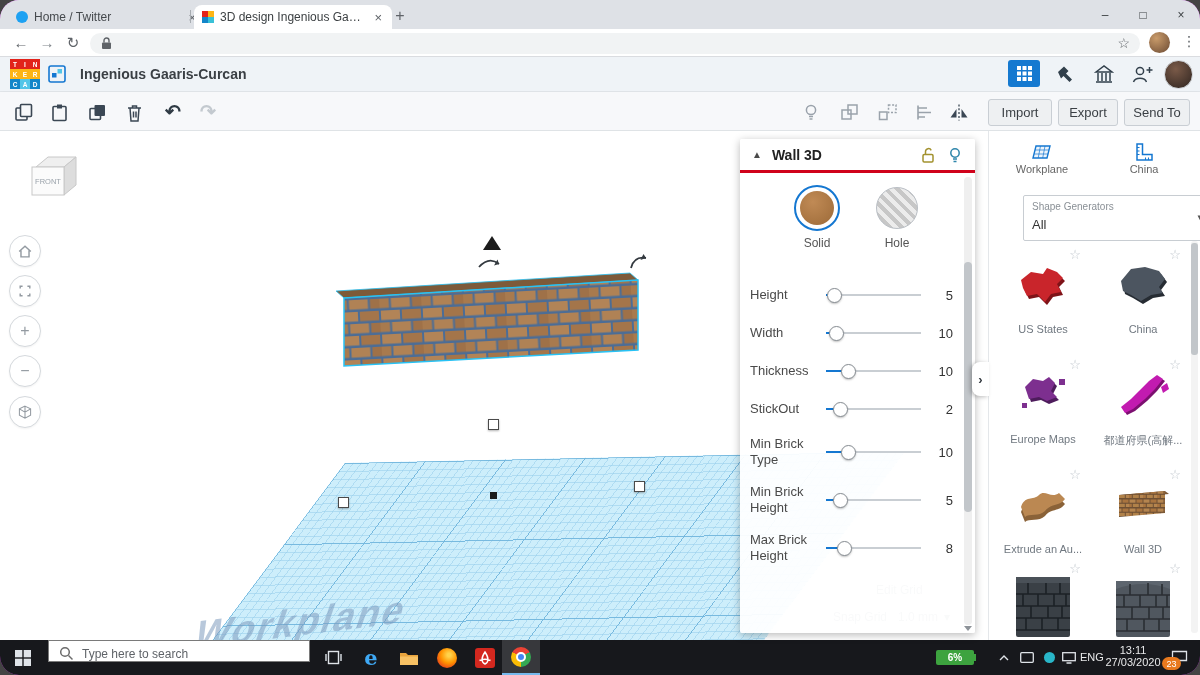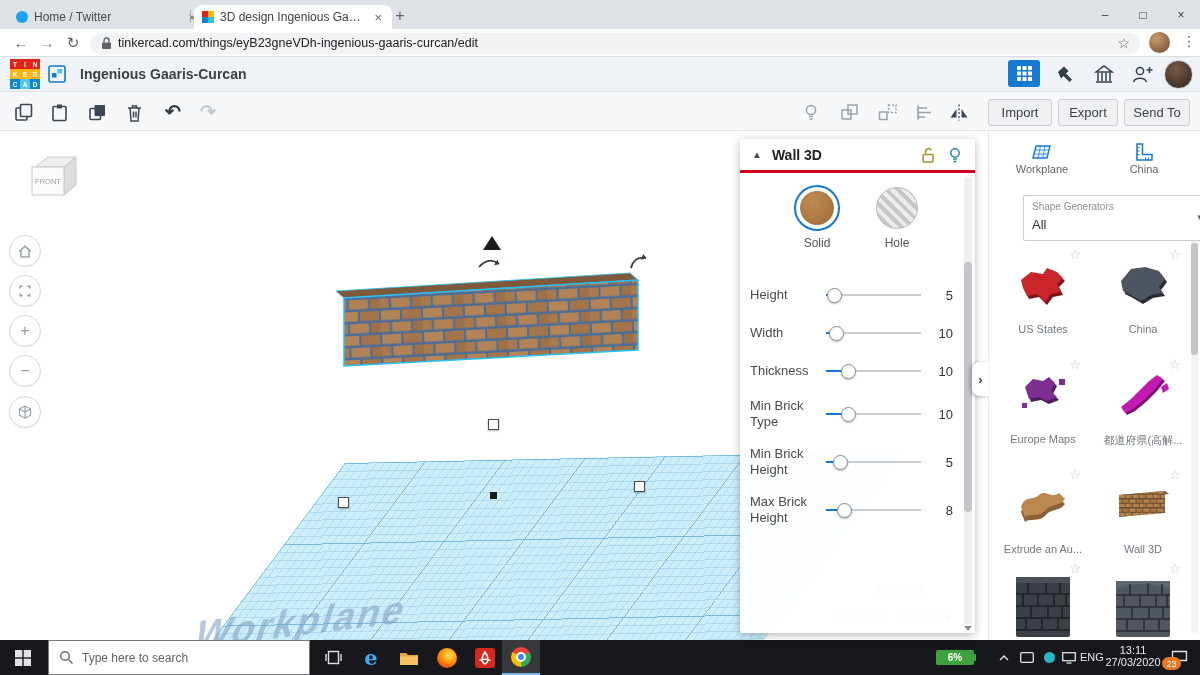--- a/index.html
+++ b/index.html
@@ -1,17 +1,17 @@
 <!DOCTYPE html>
 <html><head>
 <meta charset="utf-8">
 <style>
   html,body{margin:0;padding:0;background:#444;}
   #root{position:relative;width:1200px;height:675px;overflow:hidden;background:#d946ef;
-        font-family:"Liberation Sans",sans-serif;-webkit-font-smoothing:antialiased;}
+        font-family:"Liberation Sans",sans-serif;border-radius:19px;-webkit-font-smoothing:antialiased;}
   .abs{position:absolute;}
   .flex{display:flex;align-items:center;}
 
   
   .tabstrip{left:0;top:0;width:1200px;height:29px;background:#dee1e6;}
   .tab{top:5px;height:24px;display:flex;align-items:center;padding:0 8px;font-size:12px;color:#45494d;}
   .tab.active{background:#fff;border-radius:8px 8px 0 0;color:#3c4043;}
   .tab .close{margin-left:auto;color:#5f6368;font-size:13px;padding:0 2px;cursor:default;}
   .tab-title{white-space:nowrap;overflow:hidden;text-overflow:ellipsis;flex:1;margin:0 6px 0 6px;}
   .winbtn{width:38px;height:29px;display:flex;align-items:center;justify-content:center;color:#3c4043;font-size:12px;}
@@ -79,21 +79,21 @@
                 white-space:nowrap;overflow:hidden;text-overflow:ellipsis;}
   .sscroll{position:absolute;right:2px;top:110px;width:7px;height:392px;background:#f3f3f3;border-radius:3px;}
   .sthumb{position:absolute;left:0;top:2px;width:7px;height:112px;background:#c2c6ca;border-radius:3px;}
   .collapse-tab{left:972px;top:362px;width:17px;height:34px;background:#fff;border-radius:8px 0 0 8px;
       box-shadow:-2px 1px 4px rgba(0,0,0,.25);z-index:6;display:flex;align-items:center;justify-content:center;
       font-size:13px;font-weight:bold;color:#33393f;}
 
   
   .taskbar{left:0;top:640px;width:1200px;height:35px;background:#17181c;}
   .tb-ic{position:absolute;top:0;width:38px;height:35px;display:flex;align-items:center;justify-content:center;}
-  .search{position:absolute;left:48px;top:0;width:262px;height:35px;background:#fff;border:1px solid #7a7a7a;box-sizing:border-box;display:flex;align-items:center;}
+  .search{position:absolute;left:48px;top:0;width:262px;height:22px;background:#fff;border:1px solid #7a7a7a;box-sizing:border-box;display:flex;align-items:flex-end;}
   .search span{font-size:12px;color:#5f6368;margin-left:8px;}
   .traytext{color:#e8e9ea;font-size:11px;}
   .chrome-ball{width:20px;height:20px;border-radius:50%;background:conic-gradient(from -60deg,#ea4335 0 120deg,#34a853 120deg 240deg,#fbbc05 240deg 360deg);position:relative;}
   .chrome-ball::after{content:"";position:absolute;left:5px;top:5px;width:10px;height:10px;border-radius:50%;background:#4285f4;border:2px solid #fff;box-sizing:border-box;}
 </style>
 </head>
 <body>
 
 <div id="root">
 
@@ -124,21 +124,20 @@
 
   <div class="abs addr">
     <span class="abs navic" style="left:8px;top:5px;">←</span>
     <span class="abs navic" style="left:34px;top:5px;color:#80868b;">→</span>
     <span class="abs navic" style="left:60px;top:5px;">↻</span>
     <div class="omnibox">
       <svg width="11" height="13" viewBox="0 0 11 13" style="margin-left:11px;">
         <rect x="1" y="5.5" width="9" height="6.5" rx="1" fill="#5f6368"></rect>
         <path d="M3 5.5 V3.5 a2.5 2.5 0 0 1 5 0 V5.5" stroke="#5f6368" stroke-width="1.4" fill="none"></path>
       </svg>
-      <span class="url">tinkercad.com/things/eyB23gneVDh-ingenious-gaaris-curcan/edit</span>
       <span style="margin-left:auto;margin-right:10px;color:#5f6368;font-size:14px;">☆</span>
     </div>
     <div class="abs" style="left:1149px;top:3px;width:21px;height:21px;border-radius:50%;background:radial-gradient(circle at 35% 30%,#c99b6a,#6b4a33);"></div>
     <span class="abs" style="left:1182px;top:4px;color:#5f6368;font-size:14px;">⋮</span>
   </div>
 
   <div class="abs tchead">
     <div class="logo">
       <div style="background:#e2231a;">T</div>
       <div style="background:#e2231a;">I</div>
@@ -365,20 +364,29 @@
       </div>
       <div class="srow s1">
         <div class="slabel">Thickness</div>
         <div class="strack">
             <div class="sline"></div>
             <div class="sfill" style="width:23%;"></div>
             <div class="sknob" style="left:calc(23% - 7px);"></div>
           </div>
         <div class="sval">10</div>
       </div>
+      <div class="srow s1">
+        <div class="slabel">StickOut</div>
+        <div class="strack">
+            <div class="sline"></div>
+            <div class="sfill" style="width:15%;"></div>
+            <div class="sknob" style="left:calc(15% - 7px);"></div>
+          </div>
+        <div class="sval">2</div>
+      </div>
       <div class="srow s2">
         <div class="slabel">Min Brick Type</div>
         <div class="strack">
             <div class="sline"></div>
             <div class="sfill" style="width:23%;"></div>
             <div class="sknob" style="left:calc(23% - 7px);"></div>
           </div>
         <div class="sval">10</div>
       </div>
       <div class="srow s2">

